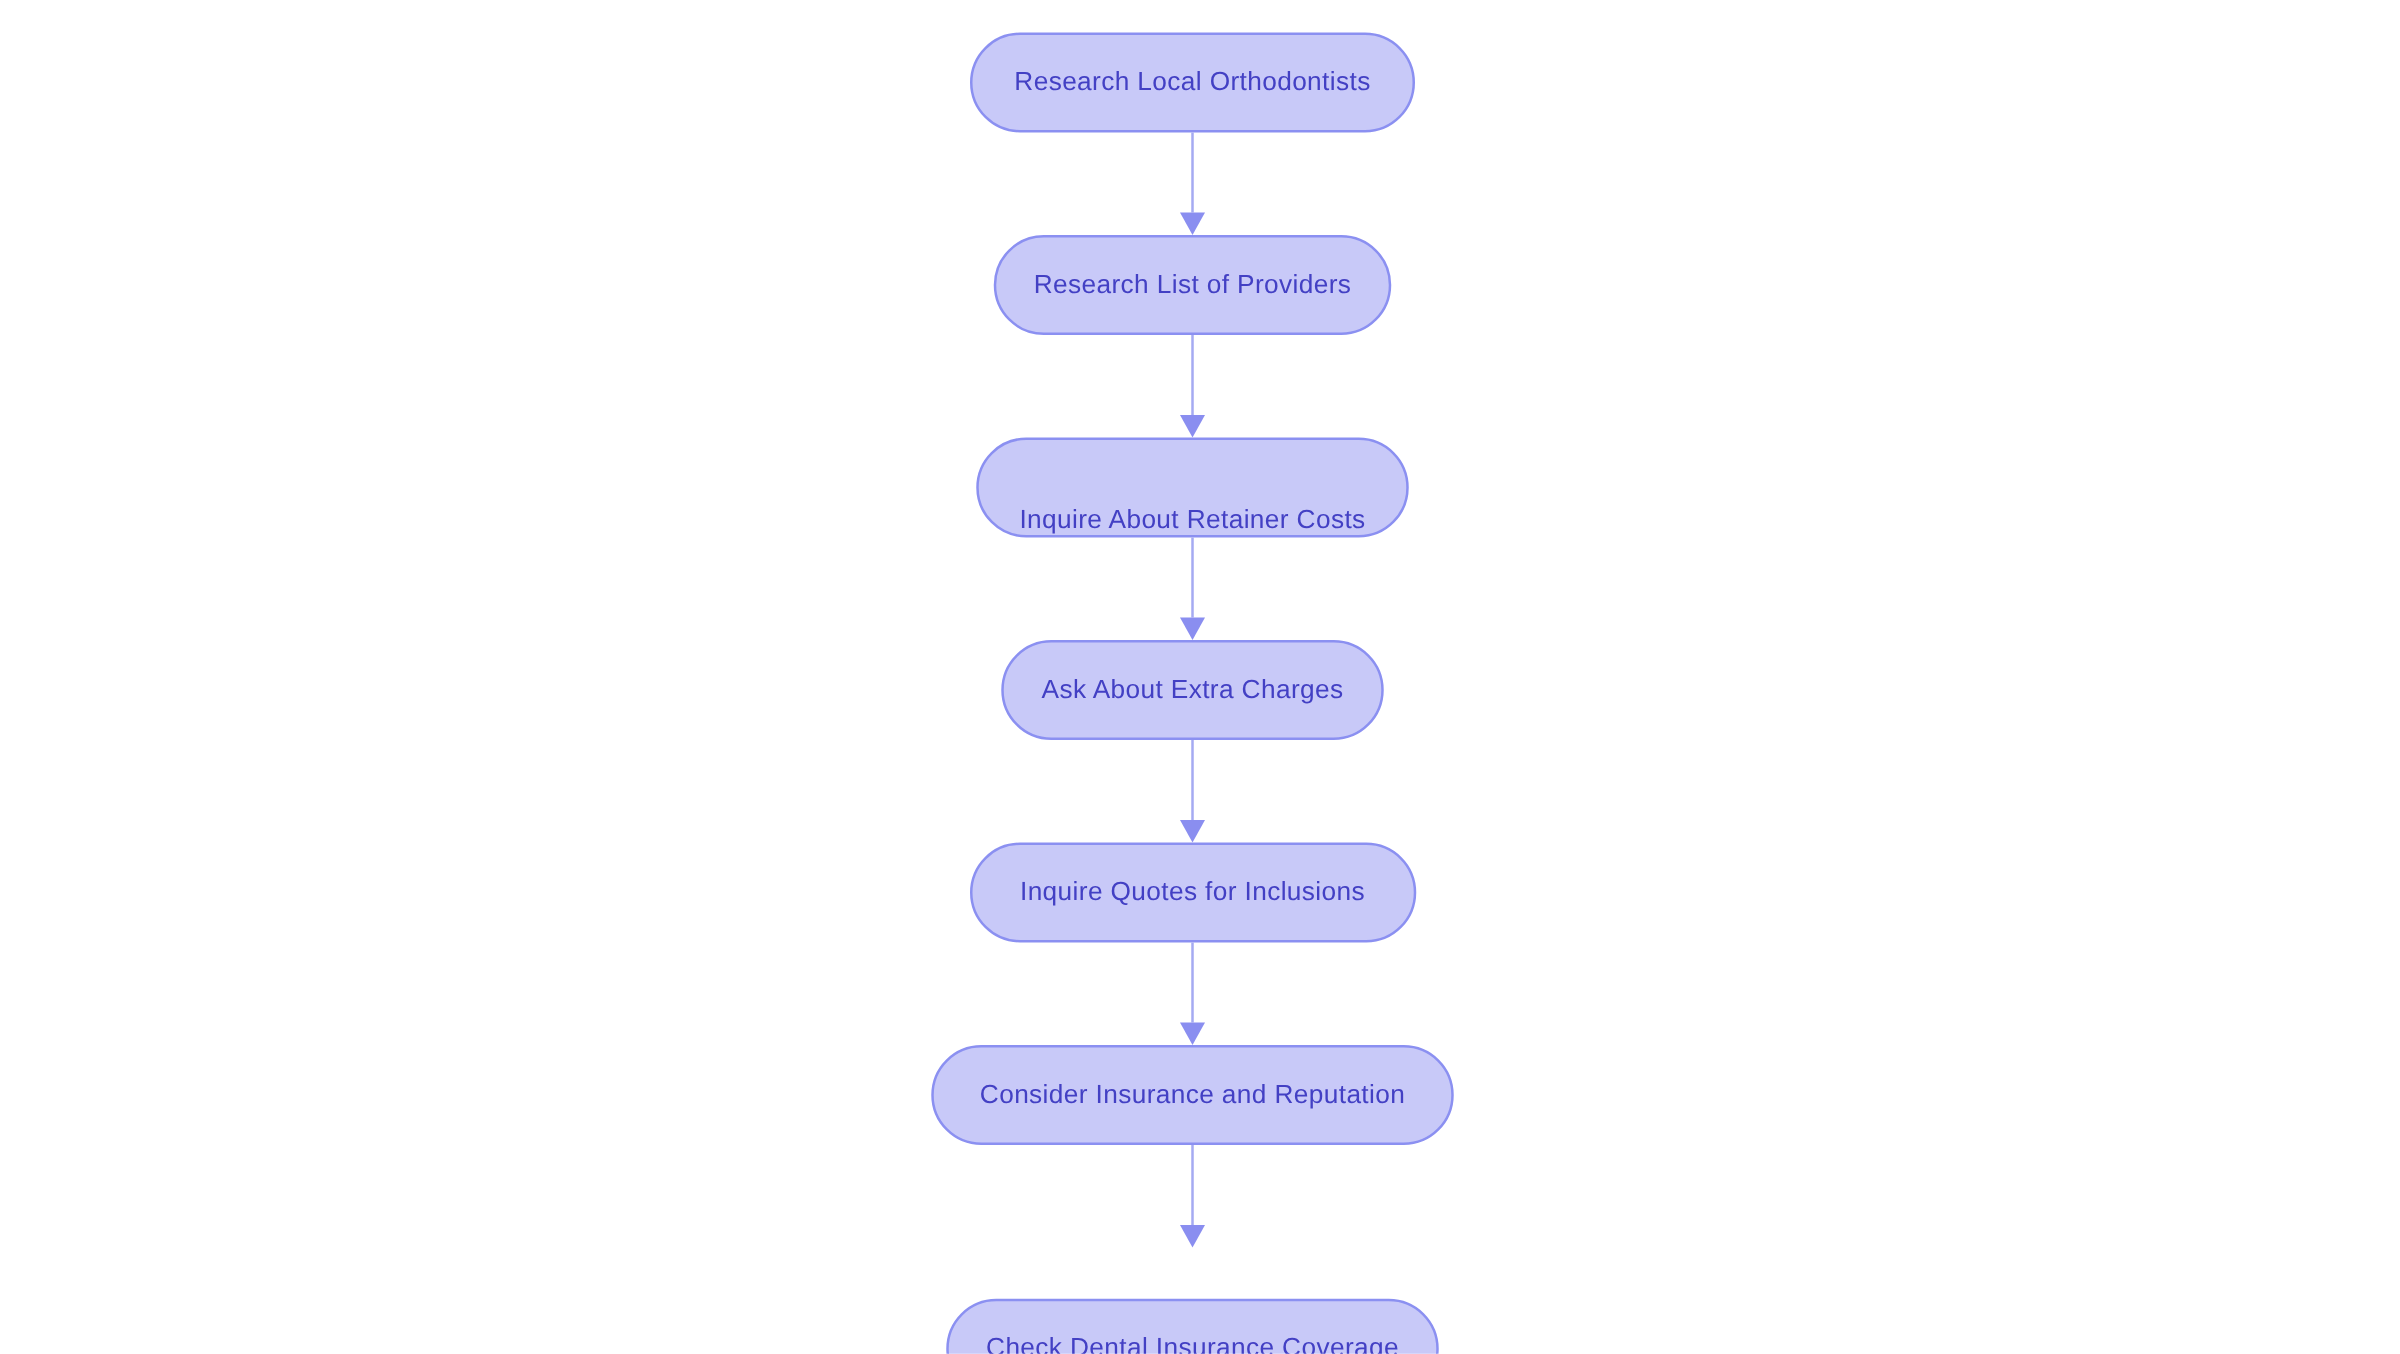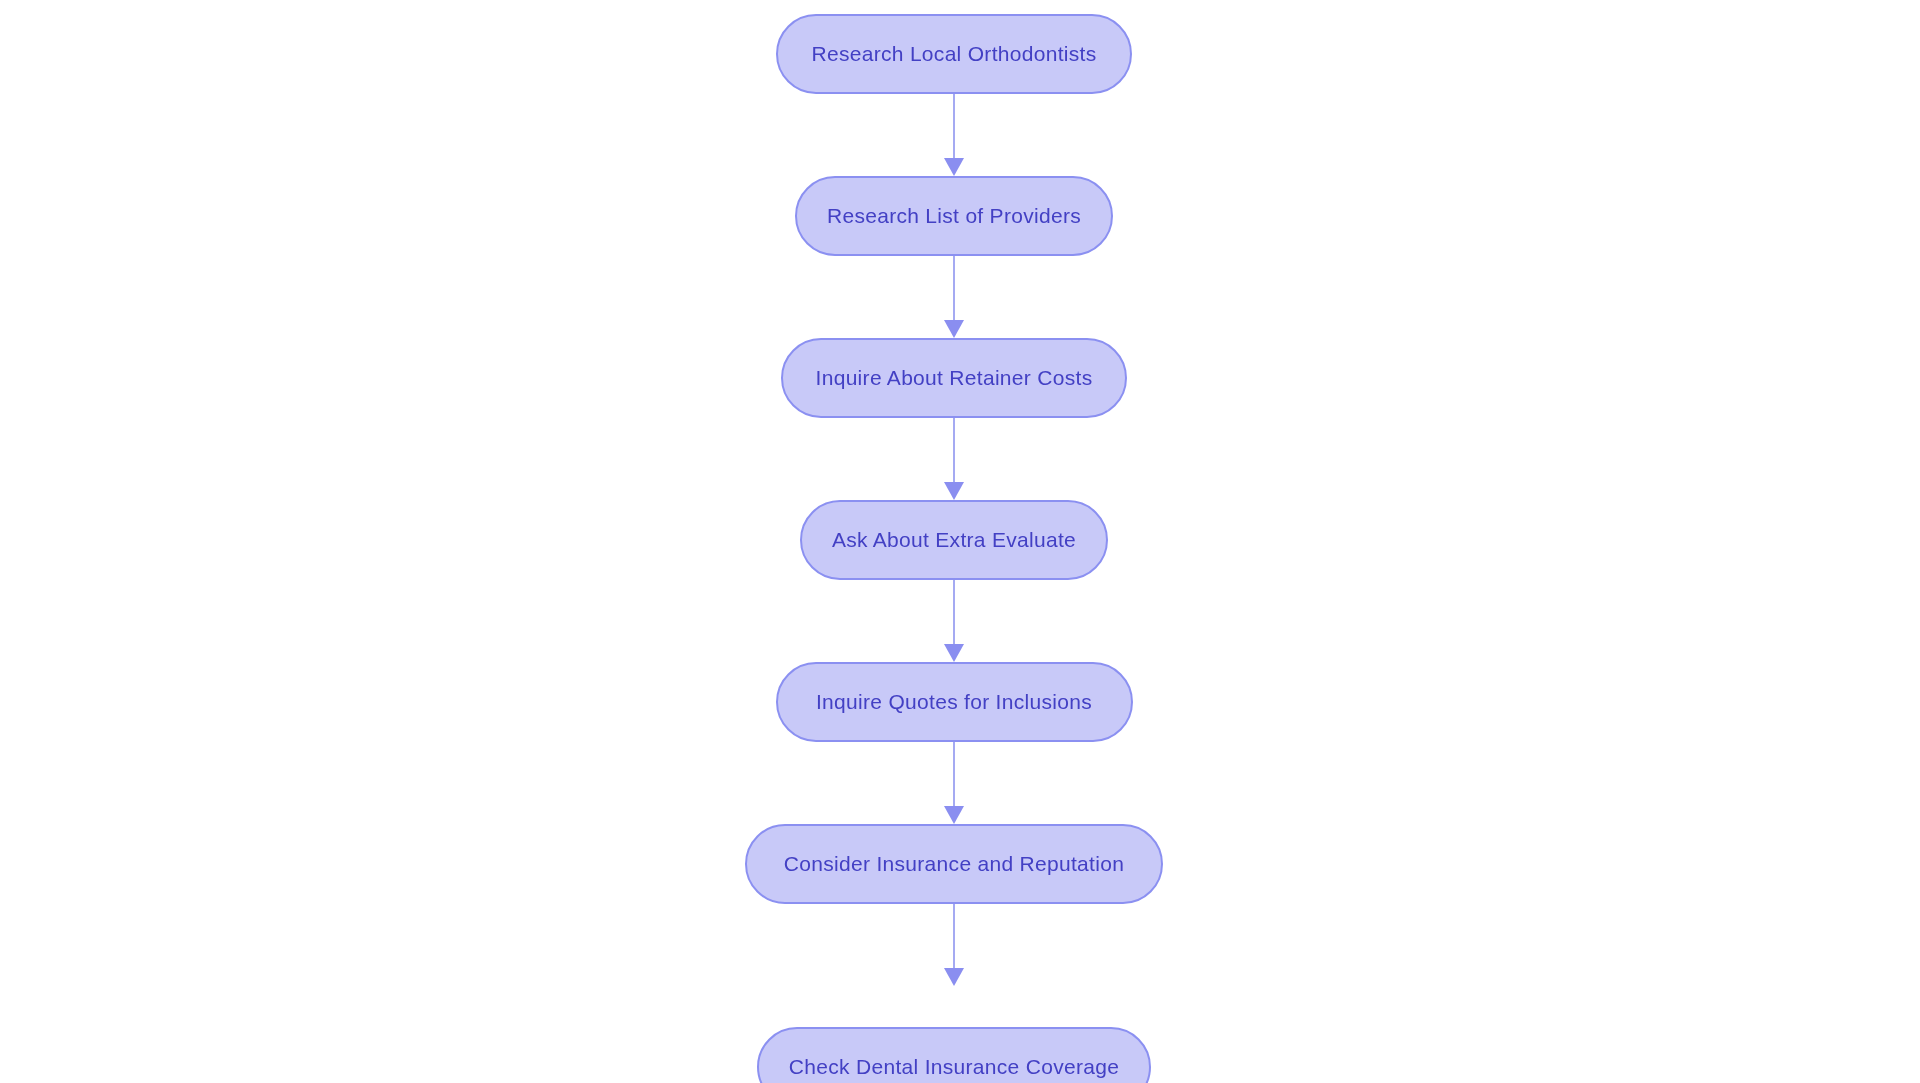--- a/index.html
+++ b/index.html
@@ -12,21 +12,21 @@
     font-family: "Liberation Sans", "DejaVu Sans", sans-serif;
   }
   .canvas {
     position: relative;
     width: 1908px;
     height: 1083px;
     background: #ffffff;
     display: flex;
     flex-direction: column;
     align-items: center;
-    padding-top: 14px;
+    padding-top: 26px;
     box-sizing: border-box;
   }
   .node {
     height: 80px;
     box-sizing: border-box;
     border-radius: 40px;
     background: #c8c9f8;
     border: 2px solid #8b90f1;
     color: #4340c4;
     font-size: 21px;
@@ -75,31 +75,31 @@
 
   <div class="node" style="min-width:302px;">
     <span>Research List of Providers</span>
   </div>
 
   <div class="arrow">
     <div class="arrow-line"></div>
     <div class="arrow-head"></div>
   </div>
 
-  <div class="node" style="min-width:346px;">
+  <div class="node" style="min-width:346px;align-items:flex-end;">
     <span>Inquire About Retainer Costs</span>
   </div>
 
   <div class="arrow">
     <div class="arrow-line"></div>
     <div class="arrow-head"></div>
   </div>
 
   <div class="node" style="min-width:304px;">
-    <span>Ask About Extra Evaluate</span>
+    <span>Ask About Extra Charges</span>
   </div>
 
   <div class="arrow">
     <div class="arrow-line"></div>
     <div class="arrow-head"></div>
   </div>
 
   <div class="node" style="min-width:357px;">
     <span>Inquire Quotes for Inclusions</span>
   </div>

